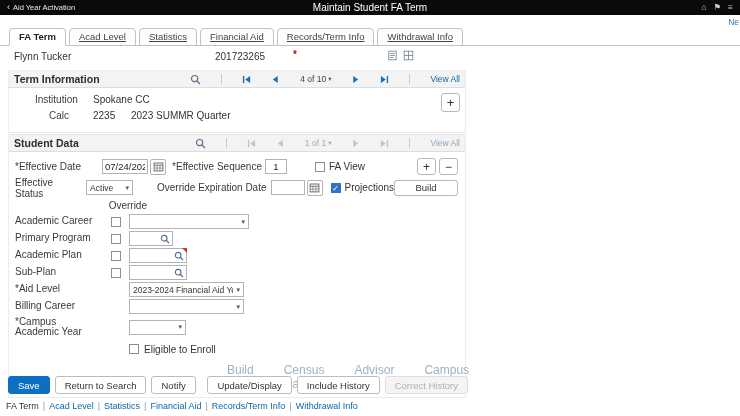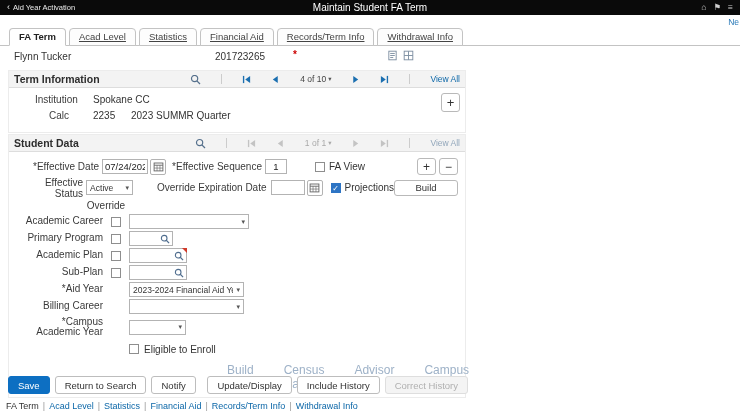--- a/index.html
+++ b/index.html
@@ -48,39 +48,39 @@
   .ti-body{position:relative;height:44px}
   .ti-lbl1{position:absolute;left:26px;top:6px;color:#3c3c3c}
   .ti-val1{position:absolute;left:84px;top:6px}
   .ti-lbl2{position:absolute;left:40px;top:22px;color:#3c3c3c}
   .ti-val2{position:absolute;left:84px;top:22px}
   .ti-val2b{position:absolute;left:122px;top:22px}
   .addbtn{position:absolute;right:5px;top:5px;width:19px;height:19px;border:1px solid #b9b9b9;border-radius:3px;background:#fff;font-size:13px;color:#333;display:flex;align-items:center;justify-content:center;cursor:pointer}
   
   .sd-body{padding:6px 6px 4px;position:relative}
   .hrow{display:flex;align-items:center;margin-bottom:4px;height:17px}
-  .fl{text-align:right;color:#3a3a3a}
+  .fl{text-align:left;color:#3a3a3a}
   .w84{width:84px}.w62{width:46px}.w22{width:22px}.w56{width:56px}.w34{width:34px}
   .w120{width:120px}.w115{width:115px}.w57{width:57px}
   .lkA{width:44px}.lkB{width:58px}
   .ml3{margin-left:3px}.ml4{margin-left:4px}.ml8{margin-left:8px}.ml28{margin-left:28px}
   .ctr{text-align:center}
   .fl2{width:92px;text-align:right;margin-left:4px;color:#3a3a3a}
   .oed-lbl{margin-left:24px;color:#3a3a3a;white-space:nowrap}
   .cblbl{margin-left:4px;color:#333}
   input.tin{height:15px;border:1px solid #b3b3b3;font-size:9.5px;padding:0 2px;font-family:inherit;color:#222;background:#fff}
   .calbtn{width:16px;height:16px;border:1px solid #b3b3b3;border-radius:2px;background:#fff;margin-left:2px;display:inline-flex;align-items:center;justify-content:center;color:#666;cursor:pointer;flex:none}
   .cb{width:10px;height:10px;border:1px solid #8e8e8e;background:#fff;display:inline-block;position:relative;cursor:pointer;flex:none}
   .cb.checked{background:#2d74c4;border-color:#2d74c4}
   .cb.checked::after{content:"✓";position:absolute;left:0;top:0;width:100%;height:100%;color:#fff;font-size:8px;line-height:10px;text-align:center}
   .pmgrp{margin-left:auto;display:flex;gap:3px;margin-right:1px}
   .pm{width:19px;height:17px;border:1px solid #b9b9b9;border-radius:3px;background:#fff;font-size:12px;display:inline-flex;align-items:center;justify-content:center;color:#333;cursor:pointer}
   .buildbtn{margin-left:auto;margin-right:1px;height:16px;min-width:64px;border:1px solid #b9b9b9;border-radius:3px;background:#fff;font-size:9.5px;color:#333;display:inline-flex;align-items:center;justify-content:center;padding:0 8px;cursor:pointer}
   .colheads{position:relative;height:11px;margin:3px 0 3px}
-  .ch-ovr{position:absolute;left:66px;width:50px;text-align:center;color:#3a3a3a}
+  .ch-ovr{position:absolute;left:82px;width:50px;text-align:right;color:#3a3a3a}
   .ch-calc{position:absolute;left:252px;width:140px;text-align:center;color:#3a3a3a}
   .frow{display:flex;align-items:center;margin-bottom:2px;height:15px}
   .frow .fl{width:88px;line-height:1.05}
   .fl.two div{white-space:nowrap}
   .ovrcell{width:26px;display:flex;justify-content:center}
   .sel{height:15px;border:1px solid #b3b3b3;background:#fff;display:inline-flex;align-items:center;padding:0 3px;cursor:pointer;position:relative}
   .sel::after{content:"▾";font-size:7px;color:#555;margin-left:auto;padding-left:3px}
   .sel .sv{font-size:8.5px;white-space:nowrap;overflow:hidden}
   .lookup{height:15px;border:1px solid #b3b3b3;background:#fff;display:inline-flex;align-items:center;position:relative}
   .lookup input{border:none;height:12px;font-size:9.5px;padding:0 2px;flex:1;min-width:0;font-family:inherit}
@@ -339,21 +339,21 @@
         <input value="" style="">
         <span class="magw">
             <svg width="10" height="10">
               <use href="#i-mag"></use>
             </svg>
           </span>
       </div>
     </div>
 
     <div class="frow">
-      <span class="fl">*Aid Year</span>
+      <span class="fl">*Aid Level</span>
       <span class="ovrcell"></span>
       <div class="sel w115">
           <span class="sv">2023-2024 Financial Aid Year</span>
         </div>
     </div>
 
     <div class="frow">
       <span class="fl">Billing Career</span>
       <span class="ovrcell"></span>
       <div class="sel w115">

